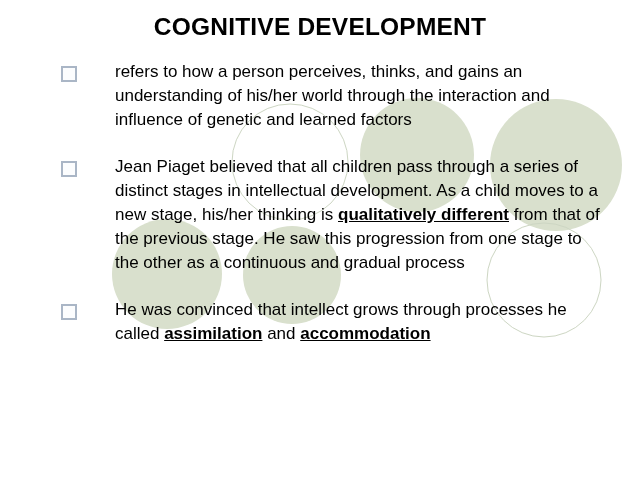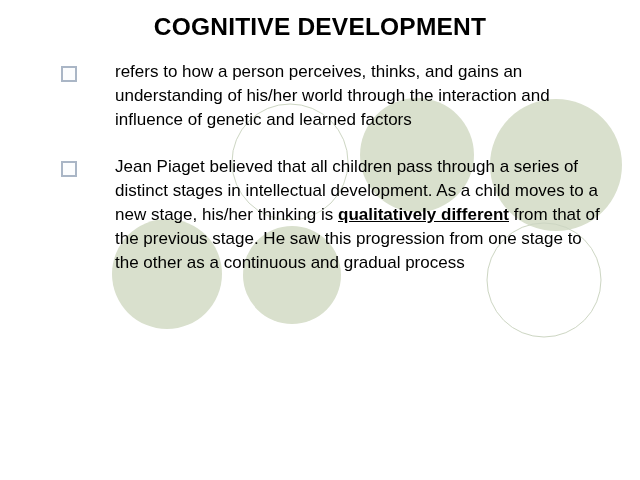--- a/index.html
+++ b/index.html
@@ -109,15 +109,19 @@
     <div class="bullet-row">
       <span class="bullet-marker"></span>
       <span class="bullet-text"><span>refers to how a person perceives, thinks, and gains an understanding of his/her world through the interaction and influence of genetic and learned factors</span></span>
     </div>
 
     <div class="bullet-row">
       <span class="bullet-marker"></span>
       <span class="bullet-text"><span>Jean Piaget believed that all children pass through a series of distinct stages in intellectual development.  As a child moves to a new stage, his/her thinking is </span><b>qualitatively different</b><span> from that of the previous stage.  He saw this progression from one stage to the other as a continuous and gradual process</span></span>
     </div>
 
+    <div class="bullet-row">
+      <span class="bullet-marker"></span>
+      <span class="bullet-text"><span>He was convinced that intellect grows through processes he called </span><b>assimilation</b><span> and </span><b>accommodation</b></span>
+    </div>
 
   </div>
 </div>
 
 </body></html>

